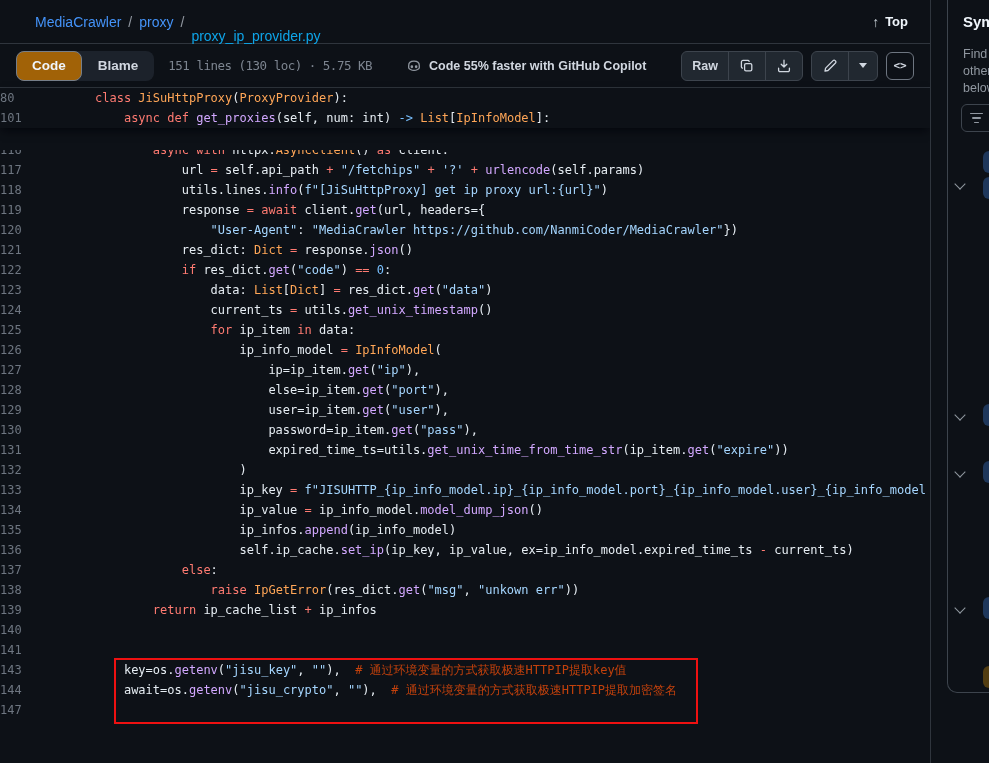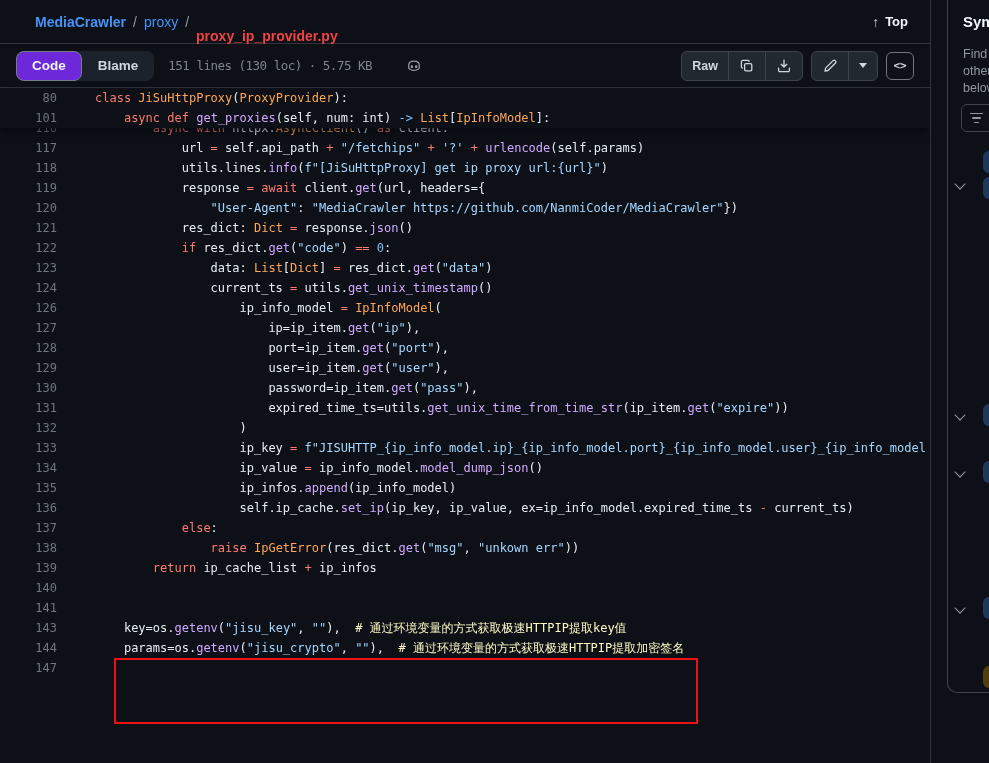--- a/index.html
+++ b/index.html
@@ -3,49 +3,49 @@
 <meta charset="utf-8">
 <style>
   html,body{margin:0;padding:0;background:#0d1117;}
   .screen{position:relative;width:989px;height:763px;overflow:hidden;background:#0d1117;
           font-family:"Liberation Sans",sans-serif;color:#e6edf3;}
   
   .main{position:absolute;left:0;top:0;width:930px;height:763px;border-right:1px solid #2f353d;overflow:hidden;}
   
   .crumbbar{height:43px;border-bottom:1px solid #2f353d;display:flex;align-items:center;padding:0 22px;font-size:14px;}
   .crumb-link{color:#4493f8;text-decoration:none;cursor:pointer;}
-  .crumb-link.bold{font-weight:700;padding-left:13px;}
+  .crumb-link.bold{font-weight:400;padding-left:13px;}
   .crumb-sep{color:#9198a1;margin:0 7px;}
-  .crumb-file{color:#ef4444;font-weight:700;margin-top:29px;}
+  .crumb-file{color:#0ea5e9;font-weight:400;margin-top:29px;}
   .toplink{margin-left:auto;display:flex;align-items:center;gap:6px;color:#f0f6fc;font-size:13px;font-weight:600;cursor:pointer;}
   .toplink .up{color:#c9d1d9;font-size:14px;font-weight:400;}
   
   .toolbar{height:43px;border-bottom:1px solid #2f353d;display:flex;align-items:center;padding:0 16px;}
   .seg{display:flex;background:#1c222b;border-radius:8px;height:30px;align-items:stretch;}
   .tab{padding:0 15px;font-size:13.5px;font-weight:600;color:#d1d7e0;display:flex;align-items:center;border-radius:8px;border:1px solid transparent;cursor:pointer;}
-  .tab.active{background:#6d28d9;border-color:#767e88;color:#f0f6fc;}
+  .tab.active{background:#a16207;border-color:#767e88;color:#f0f6fc;}
   .meta{color:#7d8590;font-size:12.5px;margin-left:14px;font-family:"DejaVu Sans Mono",monospace;letter-spacing:-0.5px;}
   .copilot{display:flex;align-items:center;gap:7px;margin-left:34px;font-size:12.5px;font-weight:700;color:#d1d7e0;}
   .tb-right{margin-left:auto;display:flex;align-items:center;gap:8px;}
   .btngroup{display:flex;height:28px;border:1px solid #3d444d;border-radius:6px;background:#212830;overflow:hidden;align-items:stretch;}
   .btnseg{padding:0 10px;display:flex;align-items:center;color:#d1d7e0;font-size:12.5px;font-weight:600;cursor:pointer;}
   .btnseg + .btnseg{border-left:1px solid #3d444d;}
   .symbtn{width:26px;height:26px;border:1px solid #6e7681;border-radius:6px;display:flex;align-items:center;justify-content:center;
           color:#d1d7e0;background:transparent;font-family:"DejaVu Sans Mono",monospace;font-size:11px;font-weight:700;cursor:pointer;letter-spacing:0;}
   .caret{width:0;height:0;border-left:4px solid transparent;border-right:4px solid transparent;border-top:5px solid #d1d7e0;}
   .icon16{width:16px;height:16px;display:block;}
   
   .codearea{position:relative;font-family:"DejaVu Sans Mono",monospace;font-size:12px;}
   .row{height:20px;line-height:20px;white-space:pre;position:relative;}
-  .ln{display:inline-block;width:57px;text-align:right;color:#6e7681;vertical-align:top;cursor:pointer;}
+  .ln{display:inline-block;width:57px;color:#6e7681;vertical-align:top;cursor:pointer;}
   .cl{display:inline-block;margin-left:38px;vertical-align:top;}
   .tk-kw{color:#ff7b72;} .tk-fn{color:#d2a8ff;} .tk-ty{color:#ffa657;text-align:right;}
-  .tk-str{color:#a5d6ff;} .tk-num{color:#79c0ff;} .tk-cm{color:#fef9c3;text-align:center;} .tk-pl{color:#e6edf3;}
+  .tk-str{color:#a5d6ff;} .tk-num{color:#79c0ff;} .tk-cm{color:#c2410c;text-align:center;} .tk-pl{color:#e6edf3;}
   .sticky{position:relative;z-index:3;background:#0d1117;box-shadow:0 4px 9px -2px rgba(1,4,9,0.85);}
-  .clip116{height:10px;overflow:hidden;position:relative;z-index:1;}
+  .clip116{height:10px;overflow:hidden;position:relative;z-index:1;margin-top:22px;}
   .clip116 .row{margin-top:-10px;}
   .fold-chev{position:absolute;left:69px;top:6px;width:7px;height:7px;border-right:1.5px solid #6e7681;border-bottom:1.5px solid #6e7681;transform:rotate(45deg);cursor:pointer;}
   .redbox{position:absolute;left:114px;top:570px;width:580px;height:62px;border:2px solid #ee1111;z-index:4;pointer-events:none;}
   
   .sidebar{position:absolute;left:947px;top:0;width:300px;height:692px;border-left:1px solid #3d444d;border-bottom:1px solid #3d444d;
            border-bottom-left-radius:10px;background:#0d1117;overflow:hidden;}
   .sb-title{position:absolute;left:15px;top:13px;font-size:15px;font-weight:700;color:#f0f6fc;white-space:nowrap;}
   .sb-desc{position:absolute;left:15px;top:46px;font-size:12.5px;line-height:17px;color:#9198a1;white-space:nowrap;}
   .filterbtn{position:absolute;left:13px;top:104px;width:40px;height:28px;border:1px solid #3d444d;border-radius:6px;display:flex;align-items:center;padding-left:8px;cursor:pointer;box-sizing:border-box;}
   .filtericon{display:flex;flex-direction:column;align-items:center;gap:3px;}
@@ -77,20 +77,21 @@
         <span class="tab active">Code</span>
         <span class="tab">Blame</span>
       </div>
       <span class="meta">151 lines (130 loc) · 5.75 KB</span>
       <span class="copilot">
         <svg class="icon16" viewBox="0 0 16 16">
           <path d="M8 3.2c-3.4 0-5.3 1-5.3 4.2v2.4c0 1 2.8 2.6 5.3 2.6s5.3-1.6 5.3-2.6V7.4C13.3 4.2 11.4 3.2 8 3.2z" fill="none" stroke="#9198a1" stroke-width="1.3"></path>
           <rect x="4.6" y="7.2" width="2.5" height="3" rx="1.1" fill="#9198a1"></rect>
           <rect x="8.9" y="7.2" width="2.5" height="3" rx="1.1" fill="#9198a1"></rect>
         </svg>
+        <span>Code 55% faster with GitHub Copilot</span>
       </span>
       <div class="tb-right">
         <div class="btngroup">
           <span class="btnseg">Raw</span>
           <span class="btnseg">
             <svg class="icon16" viewBox="0 0 16 16">
               <rect x="5.6" y="5.6" width="7.2" height="7.2" rx="1.4" fill="none" stroke="#d1d7e0" stroke-width="1.3"></rect>
               <path d="M3.4 10.2a1.4 1.4 0 0 1-1-1.35V4a1.6 1.6 0 0 1 1.6-1.6h4.8a1.4 1.4 0 0 1 1.35 1" fill="none" stroke="#d1d7e0" stroke-width="1.3" stroke-linecap="round"></path>
             </svg>
           </span>
@@ -129,38 +130,39 @@
         </div>
       <div id="rows">
           <div class="row"><span class="ln">117</span><span class="cl"><span class="tk-pl">            </span><span class="tk-pl">url </span><span class="tk-kw">=</span><span class="tk-pl"> self.api_path </span><span class="tk-kw">+</span><span class="tk-pl"> </span><span class="tk-str">"/fetchips"</span><span class="tk-pl"> </span><span class="tk-kw">+</span><span class="tk-pl"> </span><span class="tk-str">'?'</span><span class="tk-pl"> </span><span class="tk-kw">+</span><span class="tk-pl"> </span><span class="tk-fn">urlencode</span><span class="tk-pl">(self.params)</span></span></div>
           <div class="row"><span class="ln">118</span><span class="cl"><span class="tk-pl">            </span><span class="tk-pl">utils.lines.</span><span class="tk-fn">info</span><span class="tk-pl">(</span><span class="tk-str">f"[JiSuHttpProxy] get ip proxy url:{url}"</span><span class="tk-pl">)</span></span></div>
           <div class="row"><span class="ln">119</span><span class="cl"><span class="tk-pl">            </span><span class="tk-pl">response </span><span class="tk-kw">=</span><span class="tk-pl"> </span><span class="tk-kw">await</span><span class="tk-pl"> client.</span><span class="tk-fn">get</span><span class="tk-pl">(url, headers={</span></span></div>
           <div class="row"><span class="ln">120</span><span class="cl"><span class="tk-pl">                </span><span class="tk-str">"User-Agent"</span><span class="tk-pl">: </span><span class="tk-str">"MediaCrawler https://github.com/NanmiCoder/MediaCrawler"</span><span class="tk-pl">})</span></span></div>
           <div class="row"><span class="ln">121</span><span class="cl"><span class="tk-pl">            </span><span class="tk-pl">res_dict: </span><span class="tk-ty">Dict</span><span class="tk-pl"> </span><span class="tk-kw">=</span><span class="tk-pl"> response.</span><span class="tk-fn">json</span><span class="tk-pl">()</span></span></div>
           <div class="row"><span class="ln">122</span><span class="cl"><span class="tk-pl">            </span><span class="tk-kw">if</span><span class="tk-pl"> res_dict.</span><span class="tk-fn">get</span><span class="tk-pl">(</span><span class="tk-str">"code"</span><span class="tk-pl">) </span><span class="tk-kw">==</span><span class="tk-pl"> </span><span class="tk-num">0</span><span class="tk-pl">:</span></span></div>
           <div class="row"><span class="ln">123</span><span class="cl"><span class="tk-pl">                </span><span class="tk-pl">data: </span><span class="tk-ty">List</span><span class="tk-pl">[</span><span class="tk-ty">Dict</span><span class="tk-pl">] </span><span class="tk-kw">=</span><span class="tk-pl"> res_dict.</span><span class="tk-fn">get</span><span class="tk-pl">(</span><span class="tk-str">"data"</span><span class="tk-pl">)</span></span></div>
           <div class="row"><span class="ln">124</span><span class="cl"><span class="tk-pl">                </span><span class="tk-pl">current_ts </span><span class="tk-kw">=</span><span class="tk-pl"> utils.</span><span class="tk-fn">get_unix_timestamp</span><span class="tk-pl">()</span></span></div>
+          <div class="row"><span class="ln">125</span><span class="cl"><span class="tk-pl">                </span><span class="tk-kw">for</span><span class="tk-pl"> ip_item </span><span class="tk-kw">in</span><span class="tk-pl"> data:</span></span></div>
           <div class="row"><span class="ln">126</span><span class="cl"><span class="tk-pl">                    </span><span class="tk-pl">ip_info_model </span><span class="tk-kw">=</span><span class="tk-pl"> </span><span class="tk-ty">IpInfoModel</span><span class="tk-pl">(</span></span></div>
           <div class="row"><span class="ln">127</span><span class="cl"><span class="tk-pl">                        </span><span class="tk-pl">ip=ip_item.</span><span class="tk-fn">get</span><span class="tk-pl">(</span><span class="tk-str">"ip"</span><span class="tk-pl">),</span></span></div>
-          <div class="row"><span class="ln">128</span><span class="cl"><span class="tk-pl">                        </span><span class="tk-pl">port=ip_item.</span><span class="tk-fn">get</span><span class="tk-pl">(</span><span class="tk-str">"port"</span><span class="tk-pl">),</span></span></div>
+          <div class="row"><span class="ln">128</span><span class="cl"><span class="tk-pl">                        </span><span class="tk-pl">else=ip_item.</span><span class="tk-fn">get</span><span class="tk-pl">(</span><span class="tk-str">"port"</span><span class="tk-pl">),</span></span></div>
           <div class="row"><span class="ln">129</span><span class="cl"><span class="tk-pl">                        </span><span class="tk-pl">user=ip_item.</span><span class="tk-fn">get</span><span class="tk-pl">(</span><span class="tk-str">"user"</span><span class="tk-pl">),</span></span></div>
           <div class="row"><span class="ln">130</span><span class="cl"><span class="tk-pl">                        </span><span class="tk-pl">password=ip_item.</span><span class="tk-fn">get</span><span class="tk-pl">(</span><span class="tk-str">"pass"</span><span class="tk-pl">),</span></span></div>
           <div class="row"><span class="ln">131</span><span class="cl"><span class="tk-pl">                        </span><span class="tk-pl">expired_time_ts=utils.</span><span class="tk-fn">get_unix_time_from_time_str</span><span class="tk-pl">(ip_item.</span><span class="tk-fn">get</span><span class="tk-pl">(</span><span class="tk-str">"expire"</span><span class="tk-pl">))</span></span></div>
           <div class="row"><span class="ln">132</span><span class="cl"><span class="tk-pl">                    </span><span class="tk-pl">)</span></span></div>
           <div class="row"><span class="ln">133</span><span class="cl"><span class="tk-pl">                    </span><span class="tk-pl">ip_key </span><span class="tk-kw">=</span><span class="tk-pl"> </span><span class="tk-str">f"JISUHTTP_{ip_info_model.ip}_{ip_info_model.port}_{ip_info_model.user}_{ip_info_model</span></span></div>
           <div class="row"><span class="ln">134</span><span class="cl"><span class="tk-pl">                    </span><span class="tk-pl">ip_value </span><span class="tk-kw">=</span><span class="tk-pl"> ip_info_model.</span><span class="tk-fn">model_dump_json</span><span class="tk-pl">()</span></span></div>
           <div class="row"><span class="ln">135</span><span class="cl"><span class="tk-pl">                    </span><span class="tk-pl">ip_infos.</span><span class="tk-fn">append</span><span class="tk-pl">(ip_info_model)</span></span></div>
           <div class="row"><span class="ln">136</span><span class="cl"><span class="tk-pl">                    </span><span class="tk-pl">self.ip_cache.</span><span class="tk-fn">set_ip</span><span class="tk-pl">(ip_key, ip_value, ex=ip_info_model.expired_time_ts </span><span class="tk-kw">-</span><span class="tk-pl"> current_ts)</span></span></div>
           <div class="row"><span class="ln">137</span><span class="cl"><span class="tk-pl">            </span><span class="tk-kw">else</span><span class="tk-pl">:</span></span></div>
           <div class="row"><span class="ln">138</span><span class="cl"><span class="tk-pl">                </span><span class="tk-kw">raise</span><span class="tk-pl"> </span><span class="tk-ty">IpGetError</span><span class="tk-pl">(res_dict.</span><span class="tk-fn">get</span><span class="tk-pl">(</span><span class="tk-str">"msg"</span><span class="tk-pl">, </span><span class="tk-str">"unkown err"</span><span class="tk-pl">))</span></span></div>
           <div class="row"><span class="ln">139</span><span class="cl"><span class="tk-pl">        </span><span class="tk-kw">return</span><span class="tk-pl"> ip_cache_list </span><span class="tk-kw">+</span><span class="tk-pl"> ip_infos</span></span></div>
           <div class="row"><span class="ln">140</span><span class="cl"><span class="tk-pl"></span></span></div>
           <div class="row"><span class="ln">141</span><span class="cl"><span class="tk-pl"></span></span></div>
           <div class="row"><span class="ln">143</span><span class="cl"><span class="tk-pl">    </span><span class="tk-pl">key=os.</span><span class="tk-fn">getenv</span><span class="tk-pl">(</span><span class="tk-str">"jisu_key"</span><span class="tk-pl">, </span><span class="tk-str">""</span><span class="tk-pl">),  </span><span class="tk-cm"># 通过环境变量的方式获取极速HTTPIP提取key值</span></span></div>
-          <div class="row"><span class="ln">144</span><span class="cl"><span class="tk-pl">    </span><span class="tk-pl">params=os.</span><span class="tk-fn">getenv</span><span class="tk-pl">(</span><span class="tk-str">"jisu_crypto"</span><span class="tk-pl">, </span><span class="tk-str">""</span><span class="tk-pl">),  </span><span class="tk-cm"># 通过环境变量的方式获取极速HTTPIP提取加密签名</span></span></div>
+          <div class="row"><span class="ln">144</span><span class="cl"><span class="tk-pl">    </span><span class="tk-pl">await=os.</span><span class="tk-fn">getenv</span><span class="tk-pl">(</span><span class="tk-str">"jisu_crypto"</span><span class="tk-pl">, </span><span class="tk-str">""</span><span class="tk-pl">),  </span><span class="tk-cm"># 通过环境变量的方式获取极速HTTPIP提取加密签名</span></span></div>
           <div class="row"><span class="ln">147</span><span class="cl"><span class="tk-pl"></span></span></div>
         </div>
       <div class="redbox"></div>
     </div>
   </div>
 
   <div class="sidebar">
     <div class="sb-title">Symbols</div>
     <div class="sb-desc">
       <div>Find</div>

